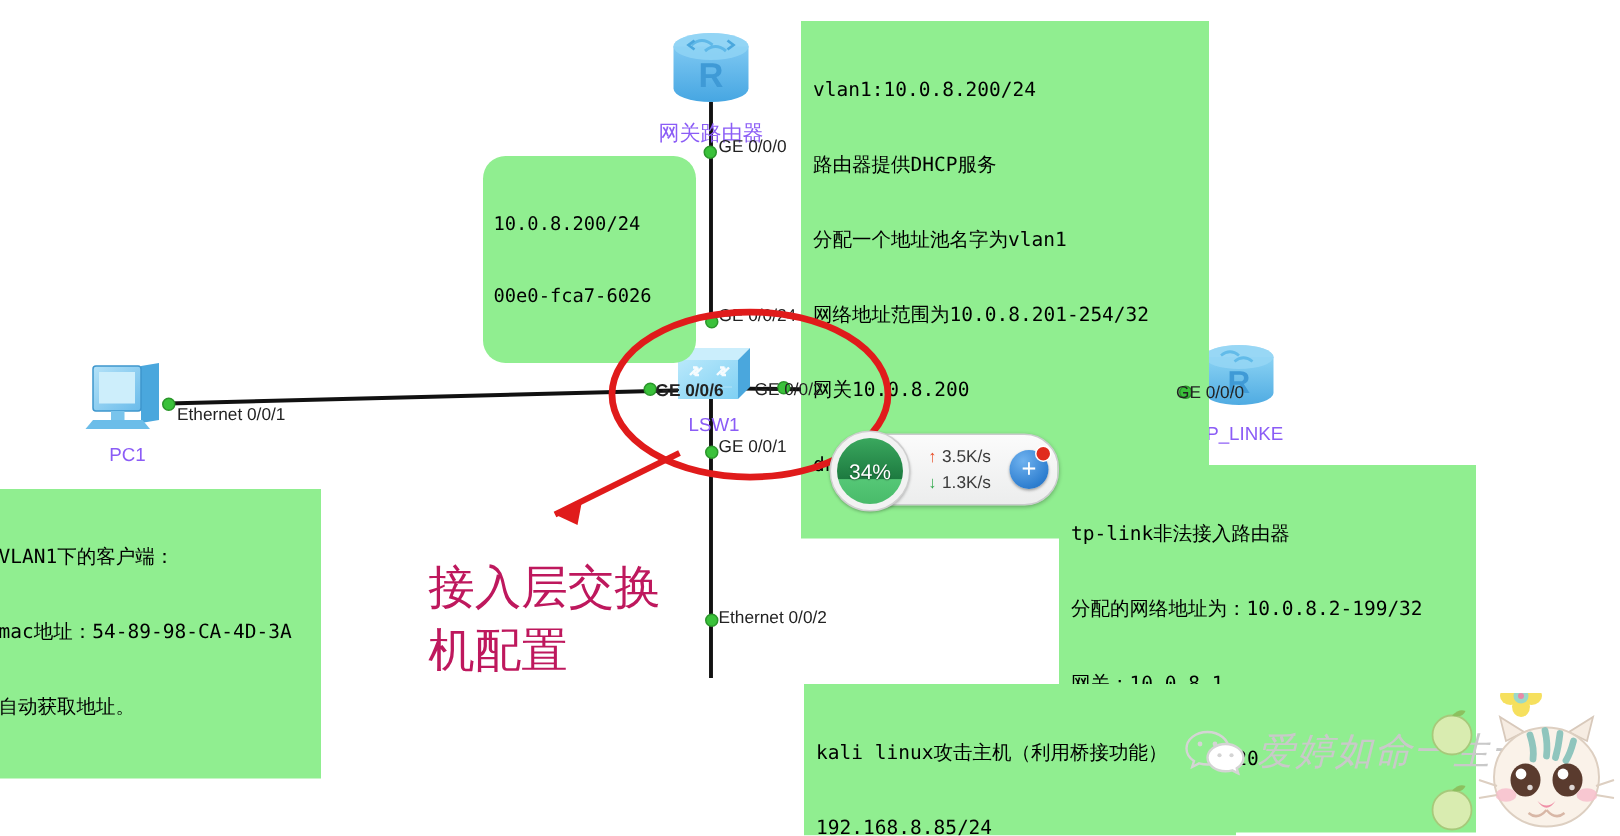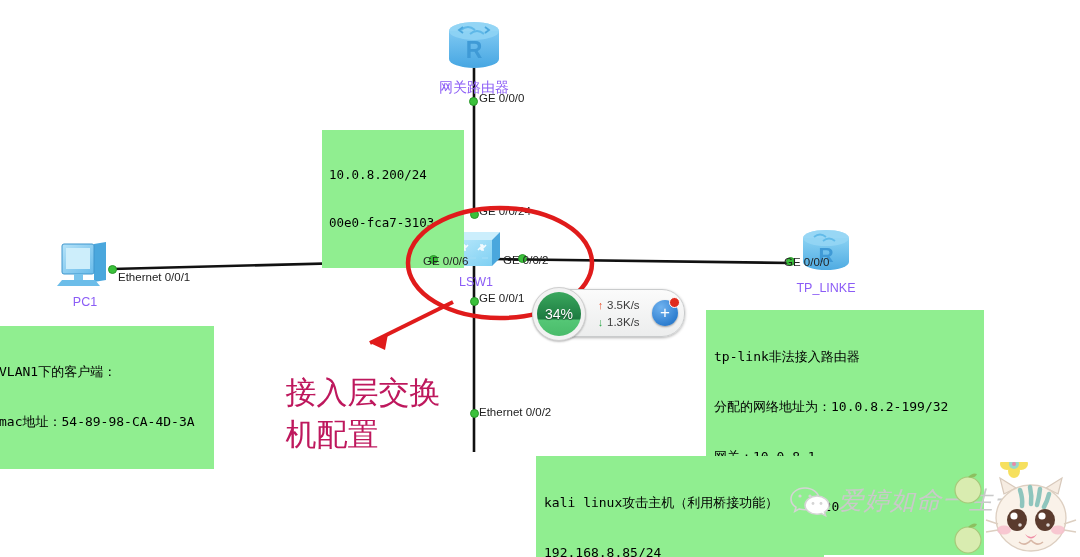--- a/index.html
+++ b/index.html
@@ -77,21 +77,21 @@
     font-family: "DejaVu Serif", serif;
     font-size: 31px;
     color: #be185d;
     line-height: 1.35;
     white-space: pre;
   }
 
   
   #speed-widget {
     position: absolute;
-    left: 535px; top: 289px;
+    left: 556px; top: 289px;
     width: 148px; height: 46px;
     background: linear-gradient(#fbfbfb, #eceded);
     border: 1px solid #c9cbcc;
     border-radius: 23px;
     box-shadow: 0 1px 3px rgba(0,0,0,.30);
     z-index: 8;
     display: flex;
     align-items: center;
   }
   #cpu-ring {
@@ -217,21 +217,21 @@
       <g stroke="#9fdcf6" stroke-width="1.4" fill="none">
         <path d="M10 30 l6 0 M22 30 l6 0 M34 30 l6 0"></path>
       </g>
     </svg>
     <div class="caption">LSW1</div>
   </div>
   <div class="portdot" style="left:470px; top:210px;"></div>
   <div class="port" style="left:479px; top:205px;">GE 0/0/24</div>
 
   <div class="portdot" style="left:429px; top:255px;"></div>
-  <div class="port" style="left:423px; top:255px;">GE 0/0/6</div>
+  <div class="port" style="left:437px; top:255px;font-weight:bold;">GE 0/0/6</div>
 
   <div class="portdot" style="left:518px; top:254px;"></div>
   <div class="port" style="left:503px; top:254px;text-align:right;">GE 0/0/2</div>
 
   <div class="portdot" style="left:470px; top:297px;"></div>
   <div class="port" style="left:479px; top:292px;">GE 0/0/1</div>
 
   <div class="node" style="left:54px; top:240px; width:62px;">
     <svg width="62" height="50" viewBox="0 0 62 50">
       <defs>
@@ -266,29 +266,38 @@
       <text x="33" y="36" font-family="Liberation Sans, sans-serif" font-size="21" fill="#3f9ad6" text-anchor="middle" font-weight="bold">R</text>
     </svg>
     <div class="caption">TP_LINKE</div>
   </div>
   <div class="portdot" style="left:786px; top:257px;"></div>
   <div class="port" style="left:784px; top:256px;">GE 0/0/0</div>
 
   <div class="portdot" style="left:470px; top:409px;"></div>
   <div class="port" style="left:479px; top:406px;">Ethernet 0/0/2</div>
 
-
-  <div class="note mono" style="left:322px; top:130px; width:128px; padding:5px 7px;">
+  <div class="note mixed" style="left:534px; top:14px; width:256px; padding:6px 8px;">
+    <span class="ln">vlan1:10.0.8.200/24</span>
+    <span class="ln">路由器提供DHCP服务</span>
+    <span class="ln">分配一个地址池名字为vlan1</span>
+    <span class="ln">网络地址范围为10.0.8.201-254/32</span>
+    <span class="ln">网关10.0.8.200</span>
+    <span class="ln">dns:8.8.8.8</span>
+  </div>
+
+  <div class="note mono" style="left:322px; top:104px; width:128px; padding:5px 7px;border-radius:15px;">
     <span class="ln">10.0.8.200/24</span>
-    <span class="ln">00e0-fca7-3103</span>
+    <span class="ln">00e0-fca7-6026</span>
   </div>
 
   <div class="note mixed" style="left:-8px; top:326px; width:208px; padding:5px 7px;">
     <span class="ln">VLAN1下的客户端：</span>
     <span class="ln">mac地址：54-89-98-CA-4D-3A</span>
+    <span class="ln">自动获取地址。</span>
   </div>
 
   <div class="note mixed" style="left:706px; top:310px; width:262px; padding:6px 8px;">
     <span class="ln">tp-link非法接入路由器</span>
     <span class="ln">分配的网络地址为：10.0.8.2-199/32</span>
     <span class="ln">网关：10.0.8.1</span>
     <span class="ln">dns:202.106.0.20</span>
   </div>
 
   <div class="note mixed" style="left:536px; top:456px; width:272px; padding:6px 8px; padding-bottom:20px;">

